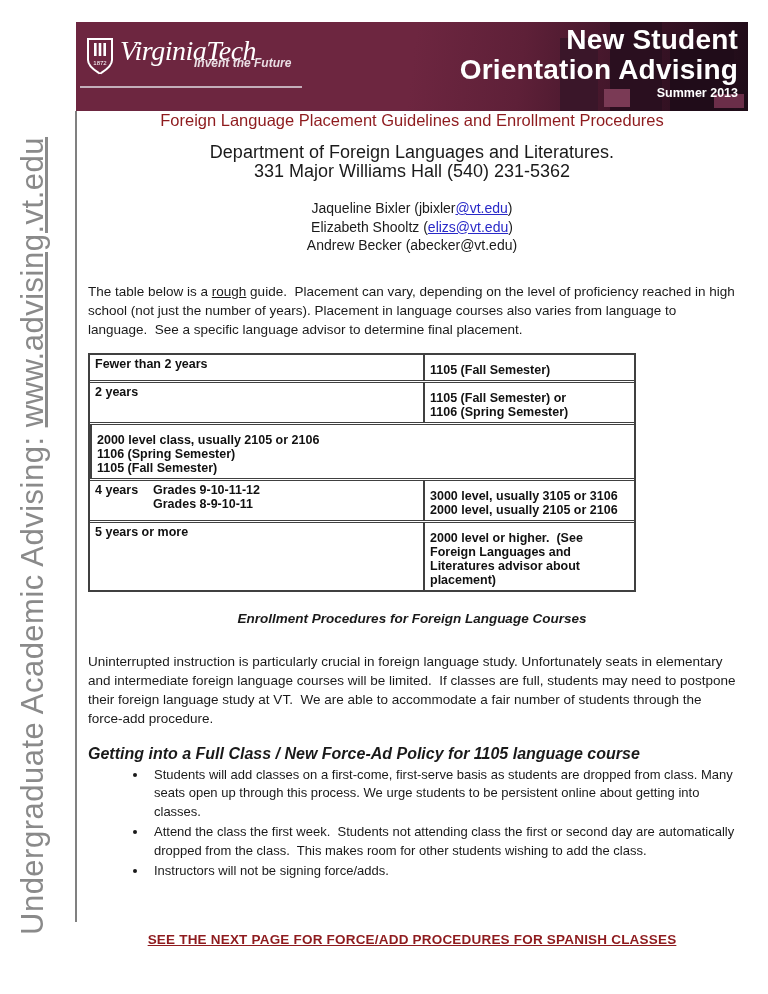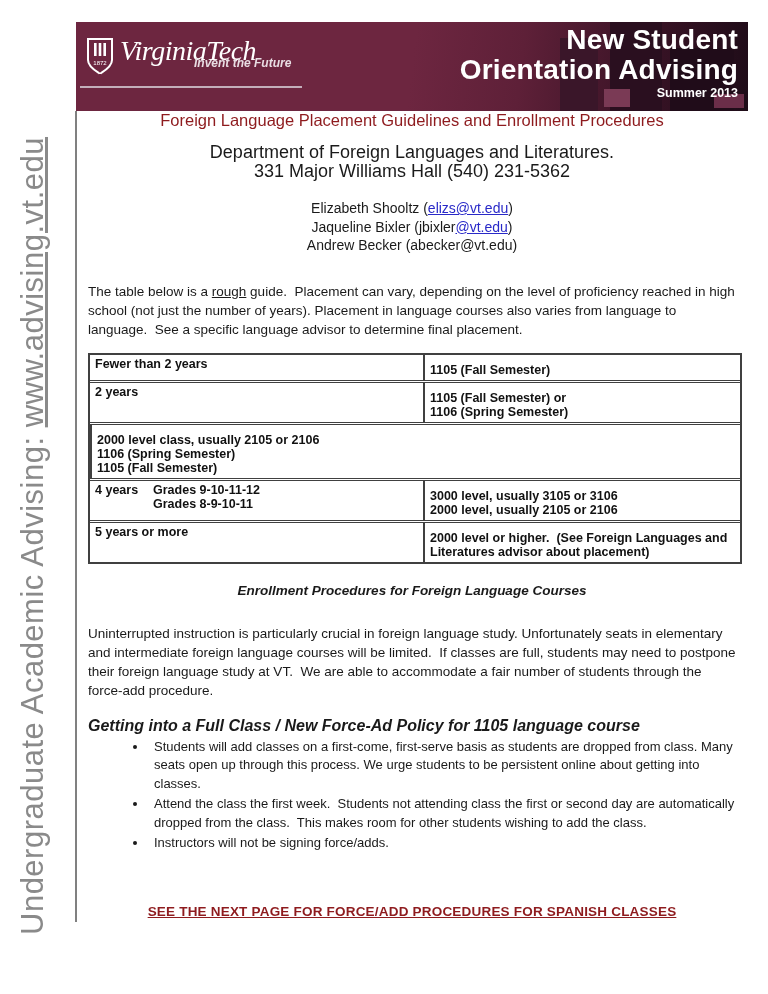--- a/index.html
+++ b/index.html
@@ -41,21 +41,21 @@
   .doc{position:absolute;left:76px;top:111px;width:672px;}
   .doc-title{text-align:center;font-size:16.5px;font-weight:normal;color:#8e1b1e;}
   .dept{margin-top:13px;text-align:center;font-size:18px;line-height:18.5px;}
   .contacts{margin-top:19px;text-align:center;font-size:14px;line-height:18.5px;}
   .email{color:#2929c8;text-decoration:underline;cursor:pointer;}
   .para{margin:0 10px 0 12px;width:650px;font-size:13.5px;line-height:19px;white-space:pre-wrap;}
   .intro{margin-top:27px;}
   .uline{text-decoration:underline;}
 
   
-  .ptable{margin:14px 0 0 12px;width:654px;border:2px solid #404040;box-sizing:border-box;
+  .ptable{margin:14px 0 0 12px;width:548px;border:2px solid #404040;box-sizing:border-box;
           font-size:12.5px;font-weight:bold;line-height:14px;color:#111;}
   .prow{display:flex;}
   .prow + .prow{border-top:3px double #404040;}
   .c-left{width:333px;box-sizing:border-box;padding:2px 4px 3px 5px;display:flex;}
   .c-right{flex:1;box-sizing:border-box;border-left:2px solid #404040;padding:8px 4px 3px 5px;}
   .yr{width:58px;flex-shrink:0;}
   .cell-line{white-space:pre-wrap;}
 
   .sec-head{margin-top:19px;text-align:center;font-size:13.5px;font-weight:bold;font-style:italic;}
   .enroll-para{margin-top:26px;}
@@ -110,22 +110,22 @@
   <div class="doc">
 
     <div class="doc-title">Foreign Language Placement Guidelines and Enrollment Procedures</div>
 
     <div class="dept">
       <div>Department of Foreign Languages and Literatures.</div>
       <div>331 Major Williams Hall (540) 231-5362</div>
     </div>
 
     <div class="contacts">
+      <div><span>Jaqueline Bixler (jbixler</span><span class="email">@vt.edu</span><span>)</span></div>
       <div><span>Elizabeth Shooltz (</span><span class="email">elizs@vt.edu</span><span>)</span></div>
-      <div><span>Jaqueline Bixler (jbixler</span><span class="email">@vt.edu</span><span>)</span></div>
       <div><span>Andrew Becker (abecker@vt.edu)</span><span class="email"></span><span></span></div>
     </div>
 
     <div class="para intro"><span>The table below is a </span><span class="uline">rough</span><span> guide.  Placement can vary, depending on the level of proficiency reached in high school (not just the number of years). Placement in language courses also varies from language to language.  See a specific language advisor to determine final placement.</span></div>
 
     <div class="ptable">
 
       <div class="prow">
         <div class="c-left">
             <span class="yr" style="width:auto">Fewer than 2 years</span>

